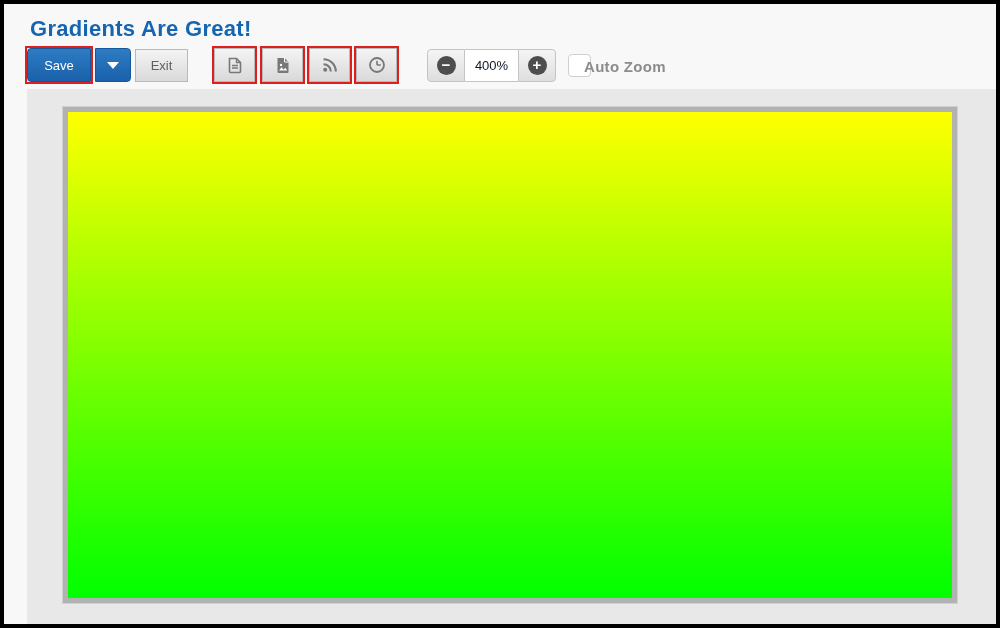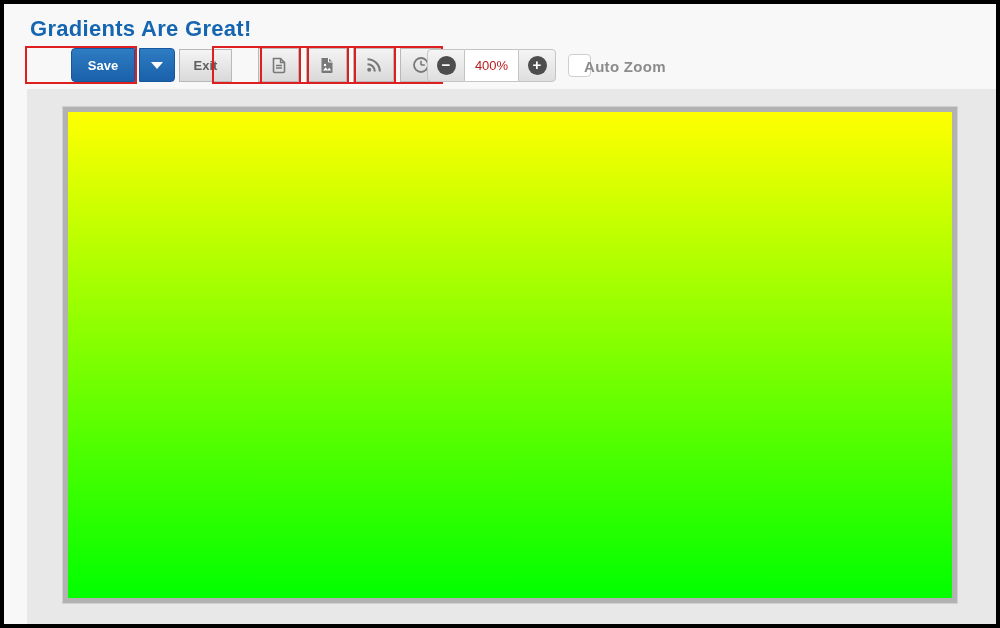--- a/index.html
+++ b/index.html
@@ -31,23 +31,22 @@
     width:894px; height:496px;
     border:5px solid #b2b2b2;
     box-shadow:0 0 0 1px #d0d0d0;
   }
 
   
   .btn {
     display:flex; align-items:center; justify-content:center;
     border:1px solid #b9b9b9;
     background:linear-gradient(#f4f4f4,#d9d9d9);
-    color:#666; font-weight:bold; font-size:14px;
+    color:#666; font-weight:normal; font-size:14px;
     cursor:pointer;
-    margin-left:44px;
   }
   .btn.blue {
     border:1px solid #15579c;
     background:linear-gradient(#2e7cc3,#1a61aa);
     color:#fff;
   }
 
   
   .save-highlight {
     position:absolute; left:21px; top:42px;
@@ -108,21 +107,21 @@
     width:19px; height:19px; border-radius:50%;
     background:#4d4d4d; color:#fff;
     font-size:15px; font-weight:bold; line-height:18px;
     text-align:center;
   }
   .zoom-field {
     width:53px; height:33px;
     border-top:1px solid #c4c4c4; border-bottom:1px solid #c4c4c4;
     background:#fff;
     display:flex; align-items:center; justify-content:center;
-    font-size:13px; color:#b91c1c;
+    font-size:13px; color:#0f172a;
   }
 
   
   .auto-zoom-checkbox {
     position:absolute; left:564px; top:50px;
     width:23px; height:23px;
     background:#fff;
     border:1px solid #cfcfcf;
     border-radius:4px;
     cursor:pointer;

